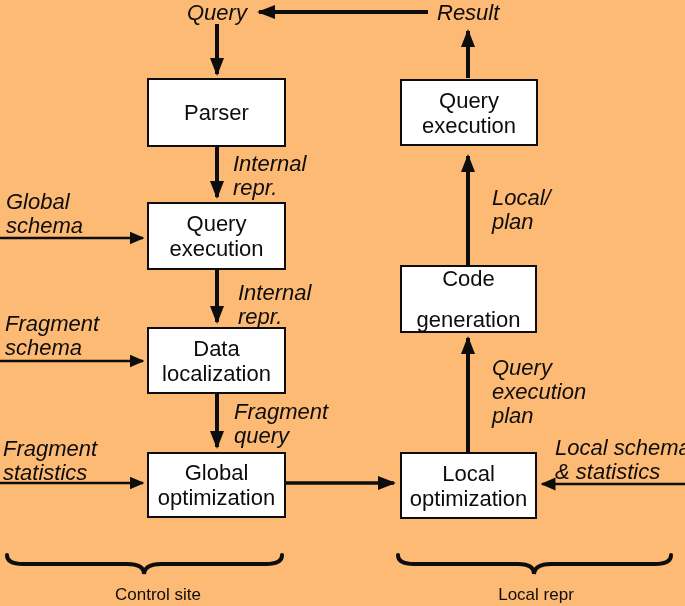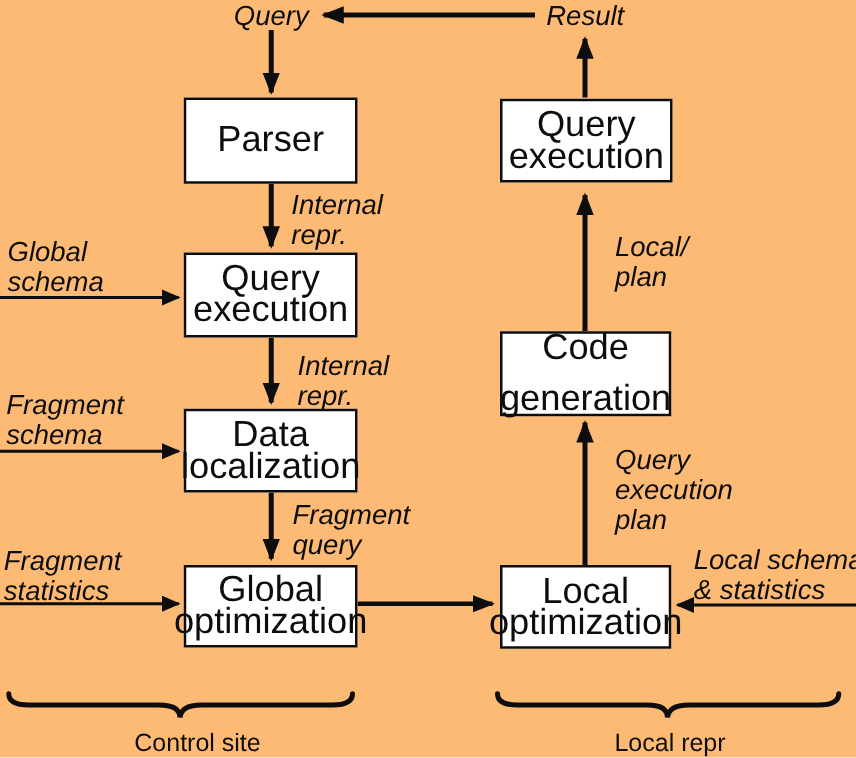--- a/index.html
+++ b/index.html
@@ -24,35 +24,35 @@
   .box {
     position: absolute;
     box-sizing: border-box;
     border: 2.5px solid #0d0d0d;
     background: #ffffff;
     display: flex;
     flex-direction: column;
     align-items: center;
     justify-content: center;
     text-align: center;
-    font-size: 29px;
+    font-size: 22px;
     line-height: 25px;
     color: #0d0d0d;
   }
   .flow-label {
     position: absolute;
     font-style: italic;
     font-size: 22px;
     line-height: 24px;
     white-space: nowrap;
     color: #0d0d0d;
   }
   .site-label {
     position: absolute;
-    font-size: 20px;
+    font-size: 17px;
     line-height: 24px;
     white-space: nowrap;
     transform: translateX(-50%);
     color: #0d0d0d;
   }
   svg line, svg path.stroke {
     stroke: #0d0d0d;
     fill: none;
   }
 </style>

